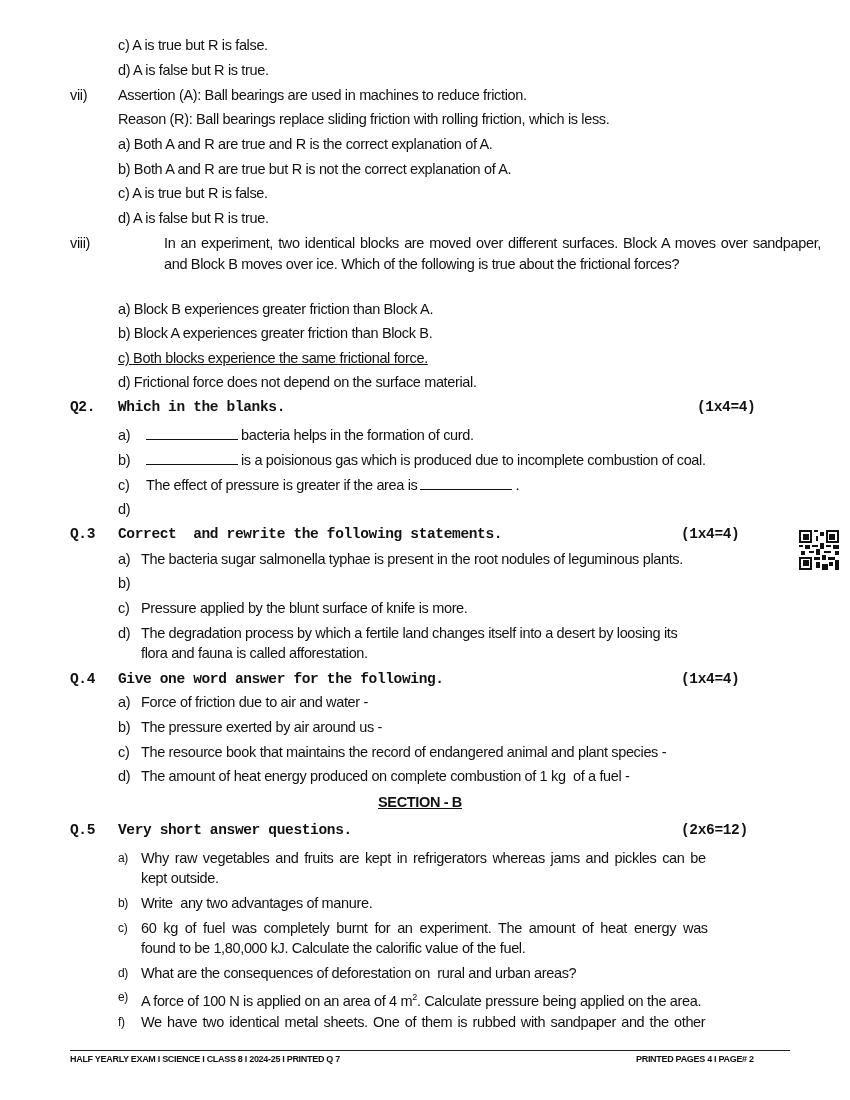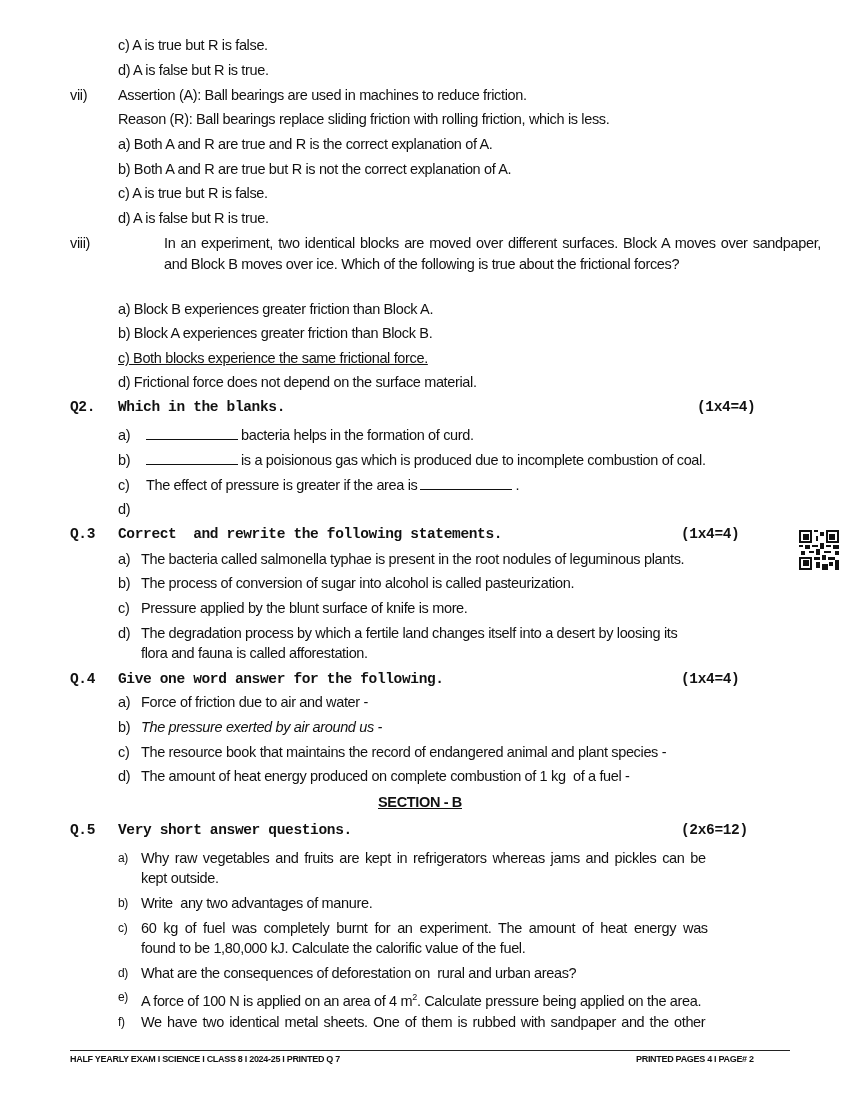--- a/index.html
+++ b/index.html
@@ -59,23 +59,22 @@
   <div class="ln" style="left:146px;top:475px;">
     <span>The effect of pressure is greater if the area is</span><span class="blank" style="width:92px;"></span><span>.</span>
   </div>
   <div class="ln" style="left:118px;top:499px;">d)</div>
 
   <div class="ln b" style="left:70px;top:524px;">Q.3</div>
   <div class="ln b" style="left:118px;top:524px;white-space:pre;">Correct  and rewrite the following statements.</div>
   <div class="ln b" style="left:681px;top:524px;">(1x4=4)</div>
 
   <div class="ln" style="left:118px;top:549px;">a)</div>
-  <div class="ln" style="left:141px;top:549px;">The bacteria called salmonella typhae is present in the root nodules of leguminous plants.</div>
+  <div class="ln" style="left:141px;top:549px;">The bacteria sugar salmonella typhae is present in the root nodules of leguminous plants.</div>
   <div class="ln" style="left:118px;top:573px;">b)</div>
-  <div class="ln" style="left:141px;top:573px;">The process of conversion of sugar into alcohol is called pasteurization.</div>
   <div class="ln" style="left:118px;top:598px;">c)</div>
   <div class="ln" style="left:141px;top:598px;">Pressure applied by the blunt surface of knife is more.</div>
   <div class="ln" style="left:118px;top:623px;">d)</div>
   <div class="ln" style="left:141px;top:643px;">flora and fauna is called afforestation.</div>
   <div class="ln" style="left:141px;top:623px;">The degradation process by which a fertile land changes itself into a desert by loosing its</div>
 
   <svg class="qr" viewBox="0 0 21 21" shape-rendering="crispEdges">
     <rect x="0" y="0" width="21" height="21" fill="#fff"></rect>
     <g fill="#111">
       <rect x="0" y="0" width="7" height="7"></rect>
@@ -111,21 +110,21 @@
     </g>
   </svg>
 
   <div class="ln b" style="left:70px;top:669px;">Q.4</div>
   <div class="ln b" style="left:118px;top:669px;">Give one word answer for the following.</div>
   <div class="ln b" style="left:681px;top:669px;">(1x4=4)</div>
 
   <div class="ln" style="left:118px;top:692px;">a)</div>
   <div class="ln" style="left:141px;top:692px;">Force of friction due to air and water -</div>
   <div class="ln" style="left:118px;top:717px;">b)</div>
-  <div class="ln" style="left:141px;top:717px;font-style:italic;">The pressure exerted by air around us -</div>
+  <div class="ln" style="left:141px;top:717px;">The pressure exerted by air around us -</div>
   <div class="ln" style="left:118px;top:742px;">c)</div>
   <div class="ln" style="left:141px;top:742px;">The resource book that maintains the record of endangered animal and plant species -</div>
   <div class="ln" style="left:118px;top:766px;">d)</div>
   <div class="ln" style="left:141px;top:766px;white-space:pre;">The amount of heat energy produced on complete combustion of 1 kg  of a fuel -</div>
 
   <div class="ln sec" style="left:378px;top:792px;">SECTION - B</div>
 
   <div class="ln b" style="left:70px;top:820px;">Q.5</div>
   <div class="ln b" style="left:118px;top:820px;">Very short answer questions.</div>
   <div class="ln b" style="left:681px;top:820px;">(2x6=12)</div>

